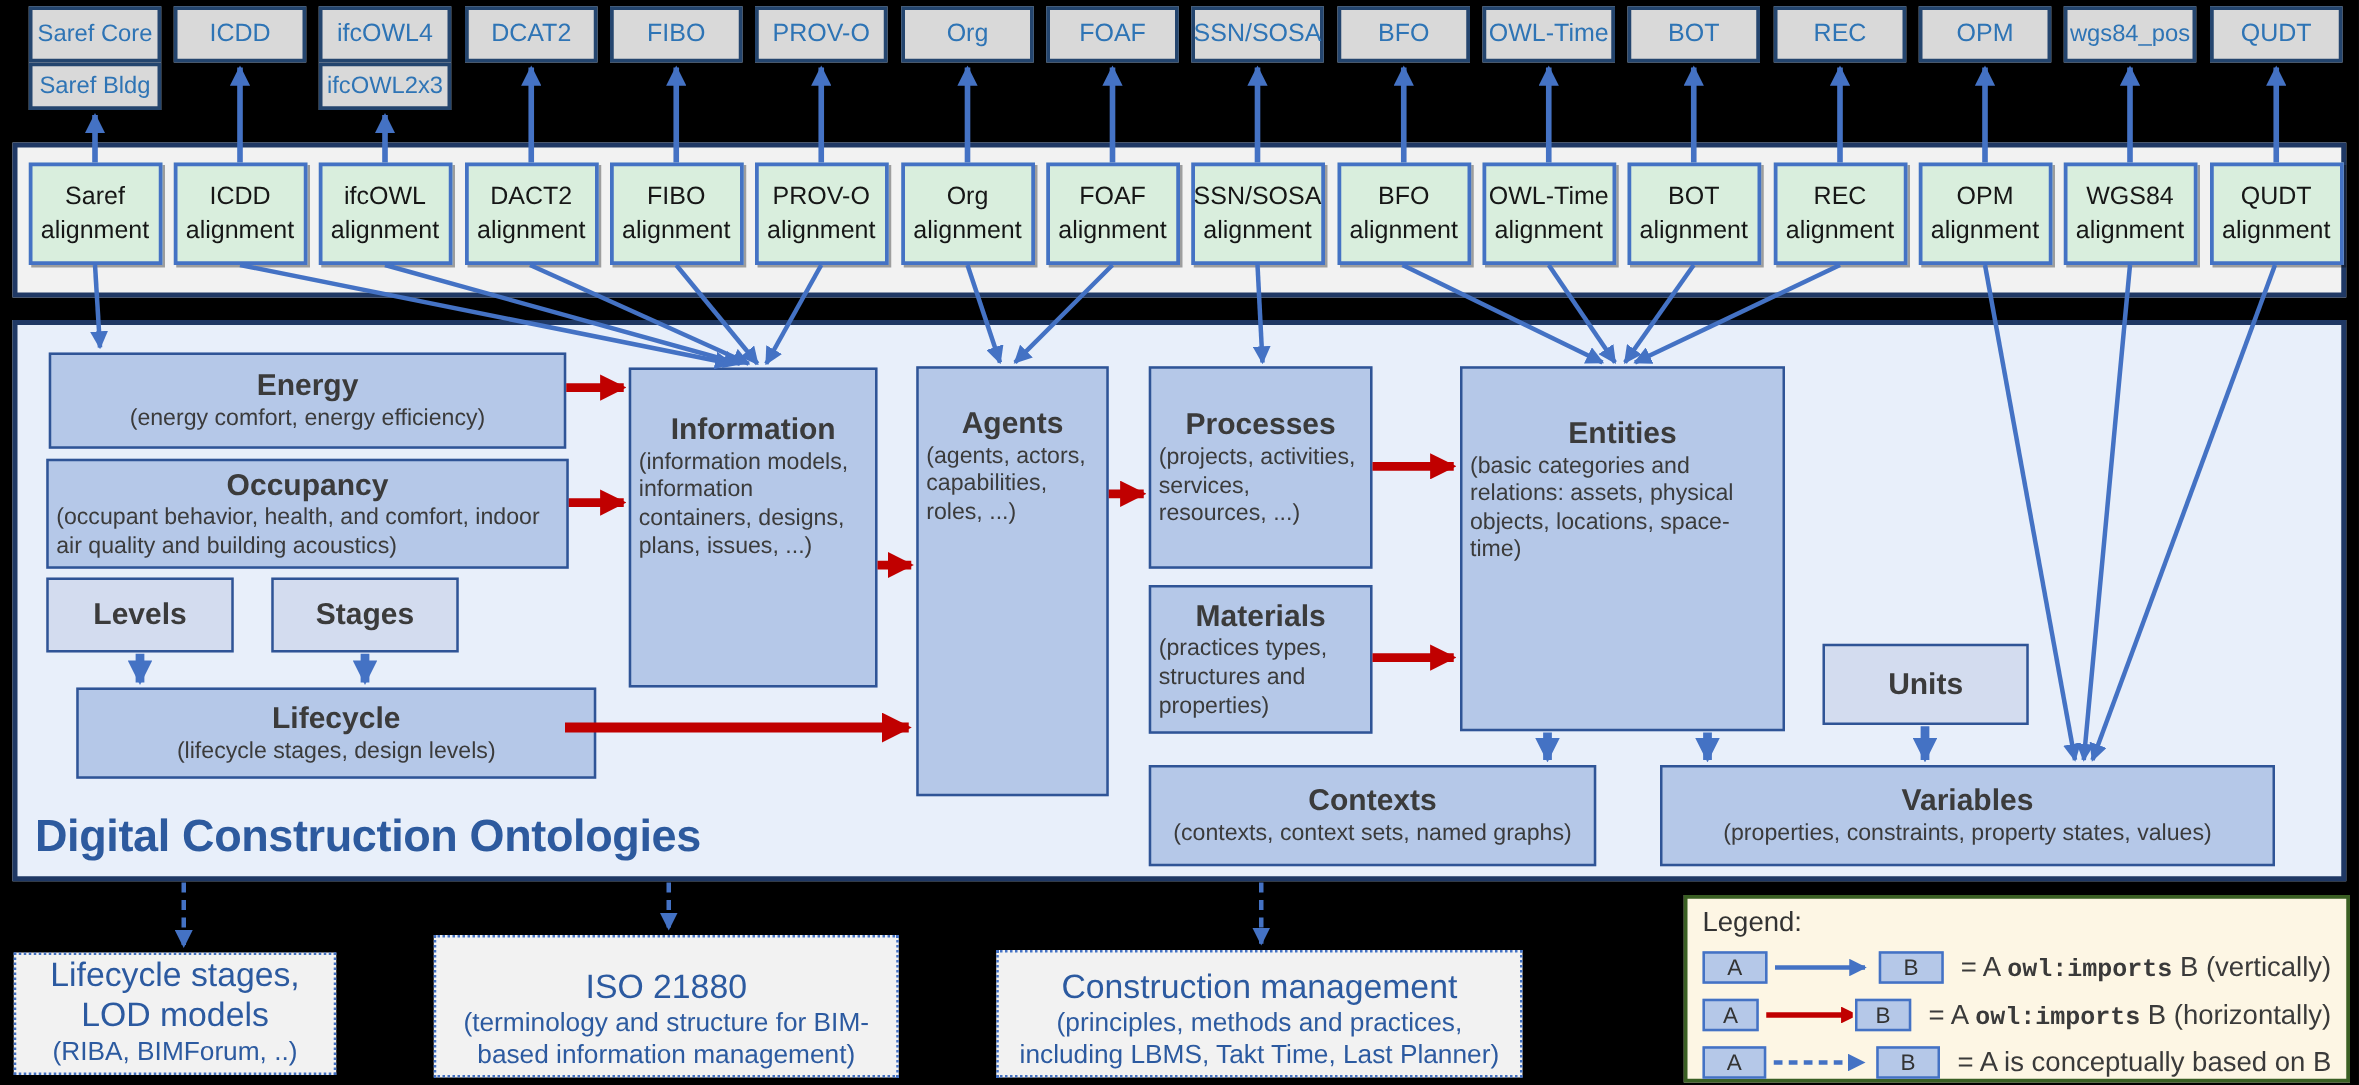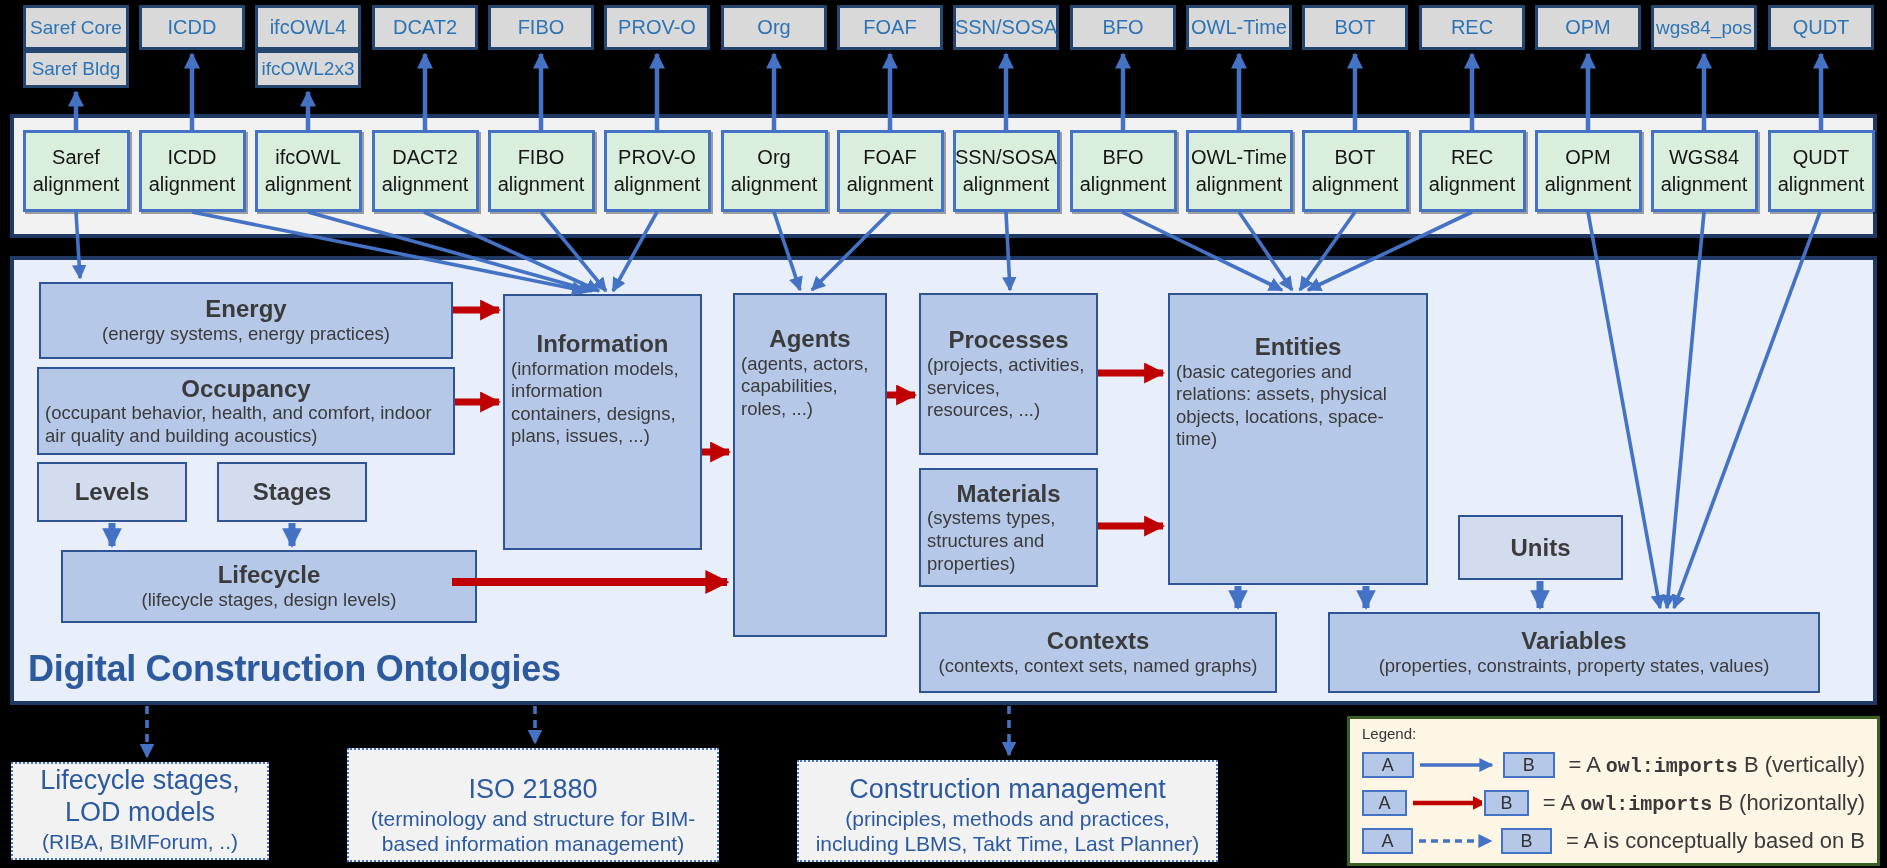--- a/index.html
+++ b/index.html
@@ -33,21 +33,21 @@
   .mainbox .sub{font-size:18.5px;line-height:1.22;}
   #dco-title{position:absolute;left:28px;top:648px;font-size:36px;font-weight:600;
           color:var(--dco);white-space:nowrap;letter-spacing:-.3px;}
   .bottombox{position:absolute;box-sizing:border-box;background:var(--bottomfill);
           border:2.5px dotted var(--blue);color:var(--bottomtext);text-align:center;
           display:flex;flex-direction:column;align-items:center;justify-content:flex-end;padding:4px 8px;}
   .bottombox .bttl{font-size:27px;line-height:1.18;}
   .bottombox .bsub{font-size:21px;line-height:1.2;}
   #legend{position:absolute;box-sizing:border-box;background:var(--legendfill);
           border:3px solid var(--legendline);color:#333;padding:6px 12px;}
-  #legend .ltitle{font-size:15px;margin-bottom:4px;}
+  #legend .ltitle{font-size:22px;margin-bottom:4px;}
   .lrow{display:flex;align-items:center;height:38px;}
   .minibox{width:52px;height:26px;box-sizing:border-box;background:var(--mainfill);
           border:2px solid var(--blue);color:#333;font-size:18px;display:flex;
           align-items:center;justify-content:center;}
   .lrow .larrow{margin:0 2px;}
   .ltext{margin-left:14px;font-size:22px;color:#3a3a3a;white-space:pre;}
   .lcode{font-family:"Liberation Mono",monospace;font-weight:bold;font-size:20px;}
   #arrows{position:absolute;left:0;top:0;pointer-events:none;}
 </style>
 </head>
@@ -135,21 +135,21 @@
     <div class="alignbox" style="left: 1650.5px; top: 130px; width: 107px; height: 82px;">
       <div>WGS84</div>
       <div>alignment</div>
     </div>
     <div class="alignbox" style="left: 1767.5px; top: 130px; width: 107px; height: 82px;">
       <div>QUDT</div>
       <div>alignment</div>
     </div>
     <div class="mainbox" style="left: 39px; top: 282px; width: 414px; height: 77px;">
       <div class="ttl">Energy</div>
-      <div class="sub">(energy systems, energy practices)</div>
+      <div class="sub">(energy comfort, energy efficiency)</div>
     </div>
     <div class="mainbox" style="left: 37px; top: 367px; width: 418px; height: 88px;">
       <div class="ttl">Occupancy</div>
       <div class="sub">(occupant behavior, health, and comfort, indoor air quality and building acoustics)</div>
     </div>
     <div class="mainbox light" style="left: 37px; top: 462px; width: 150px; height: 60px;">
       <div class="ttl">Levels</div>
     </div>
     <div class="mainbox light" style="left: 217px; top: 462px; width: 150px; height: 60px;">
       <div class="ttl">Stages</div>
@@ -165,21 +165,21 @@
     <div class="mainbox topalign" style="left: 733px; top: 293px; width: 154px; height: 344px; padding-top: 30px;">
       <div class="ttl">Agents</div>
       <div class="sub">(agents, actors, capabilities, roles, ...)</div>
     </div>
     <div class="mainbox" style="left: 919px; top: 293px; width: 179px; height: 162px;">
       <div class="ttl">Processes</div>
       <div class="sub">(projects, activities, services, resources, ...)</div>
     </div>
     <div class="mainbox" style="left: 919px; top: 468px; width: 179px; height: 119px;">
       <div class="ttl">Materials</div>
-      <div class="sub">(systems types, structures and properties)</div>
+      <div class="sub">(practices types, structures and properties)</div>
     </div>
     <div class="mainbox topalign" style="left: 1168px; top: 293px; width: 260px; height: 292px; padding-top: 38px;">
       <div class="ttl">Entities</div>
       <div class="sub">(basic categories and relations: assets, physical objects, locations, space-time)</div>
     </div>
     <div class="mainbox" style="left: 919px; top: 612px; width: 358px; height: 81px;">
       <div class="ttl">Contexts</div>
       <div class="sub">(contexts, context sets, named graphs)</div>
     </div>
     <div class="mainbox light" style="left: 1458px; top: 515px; width: 165px; height: 65px;">

